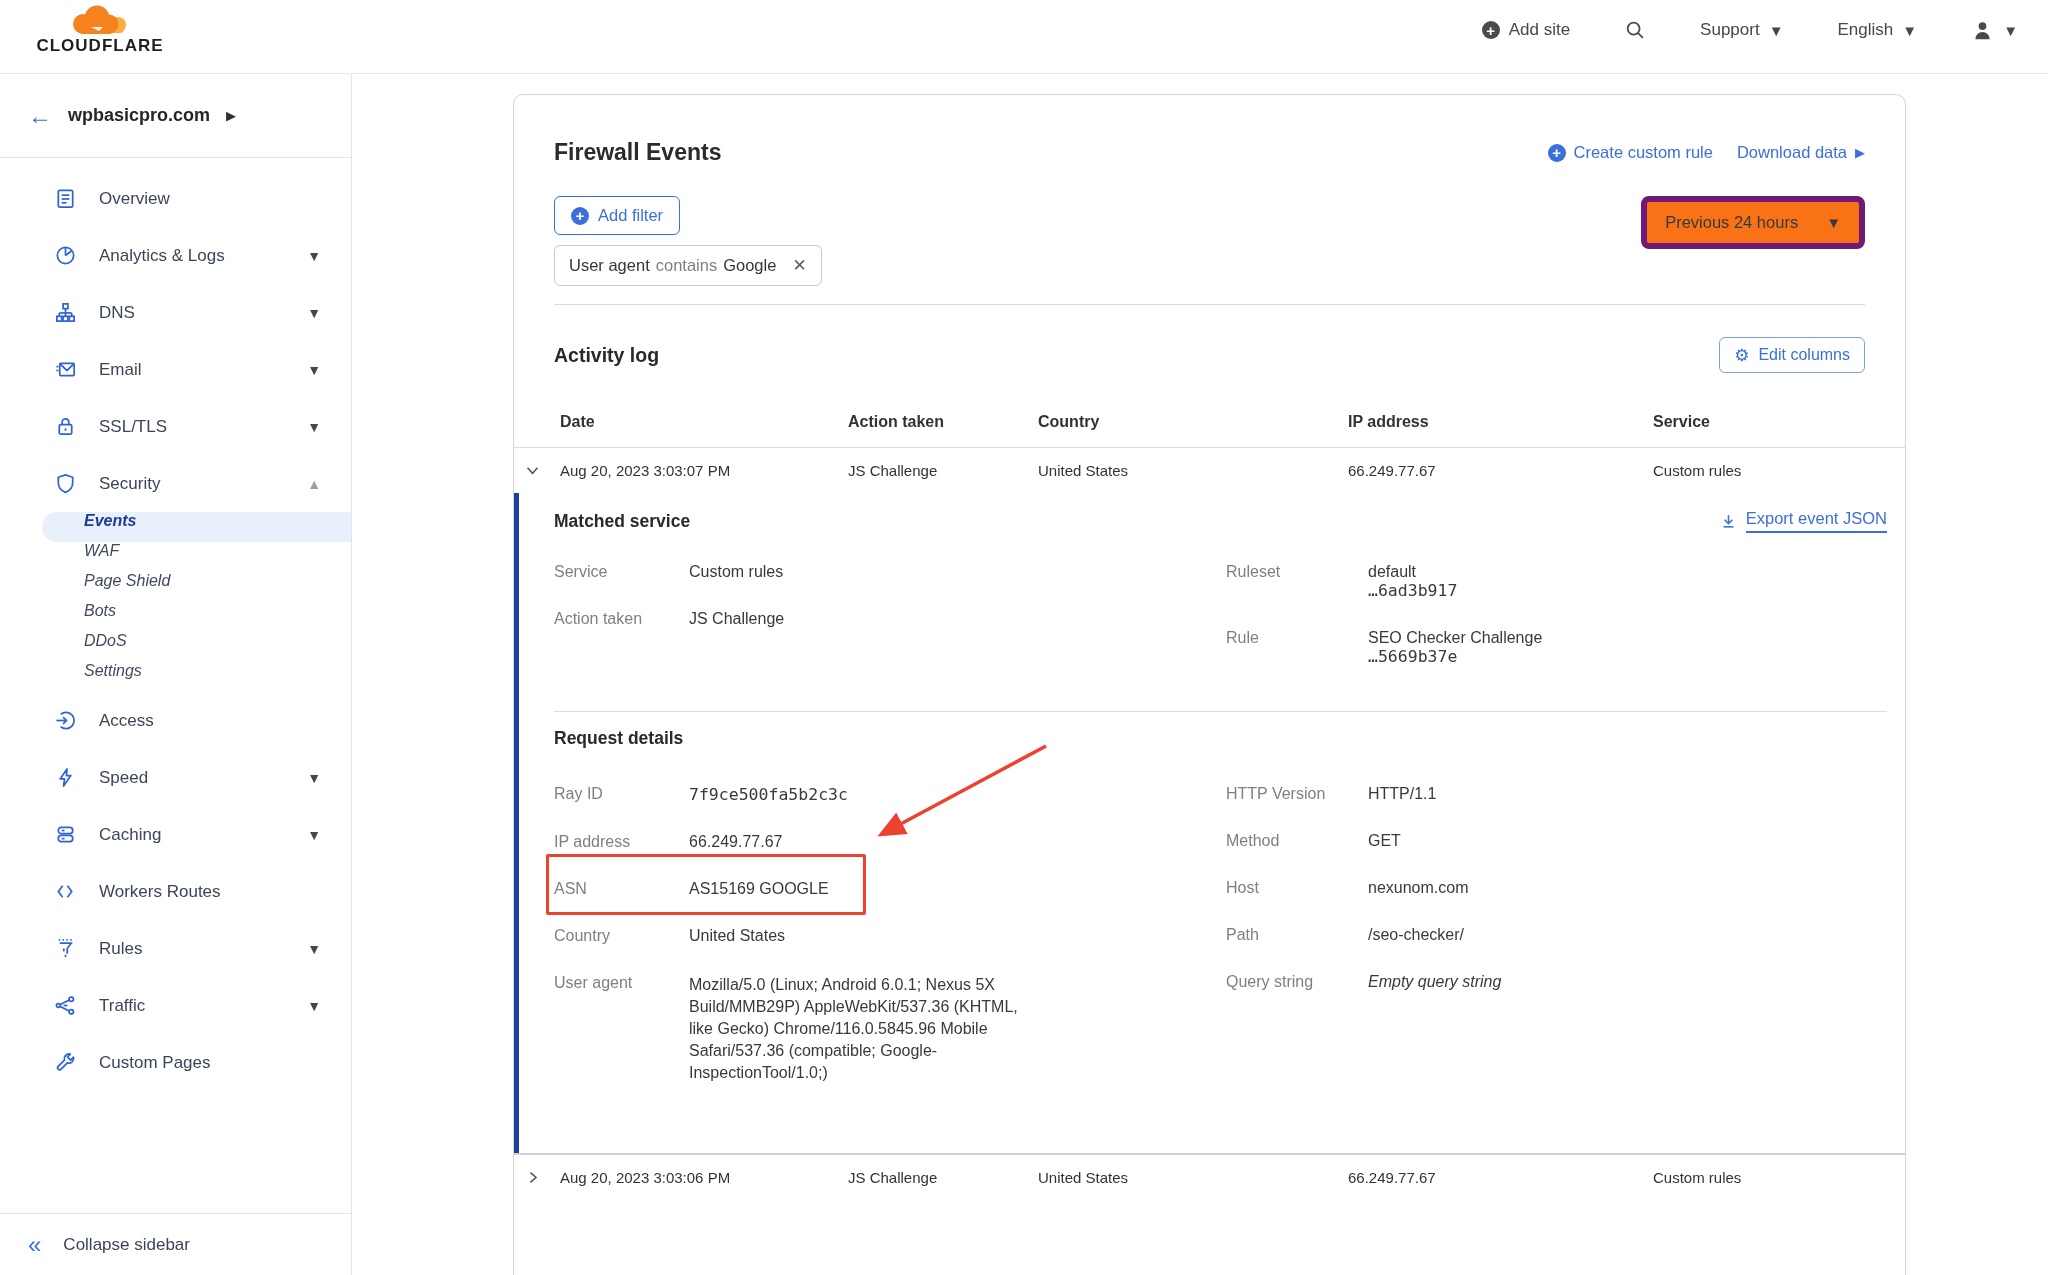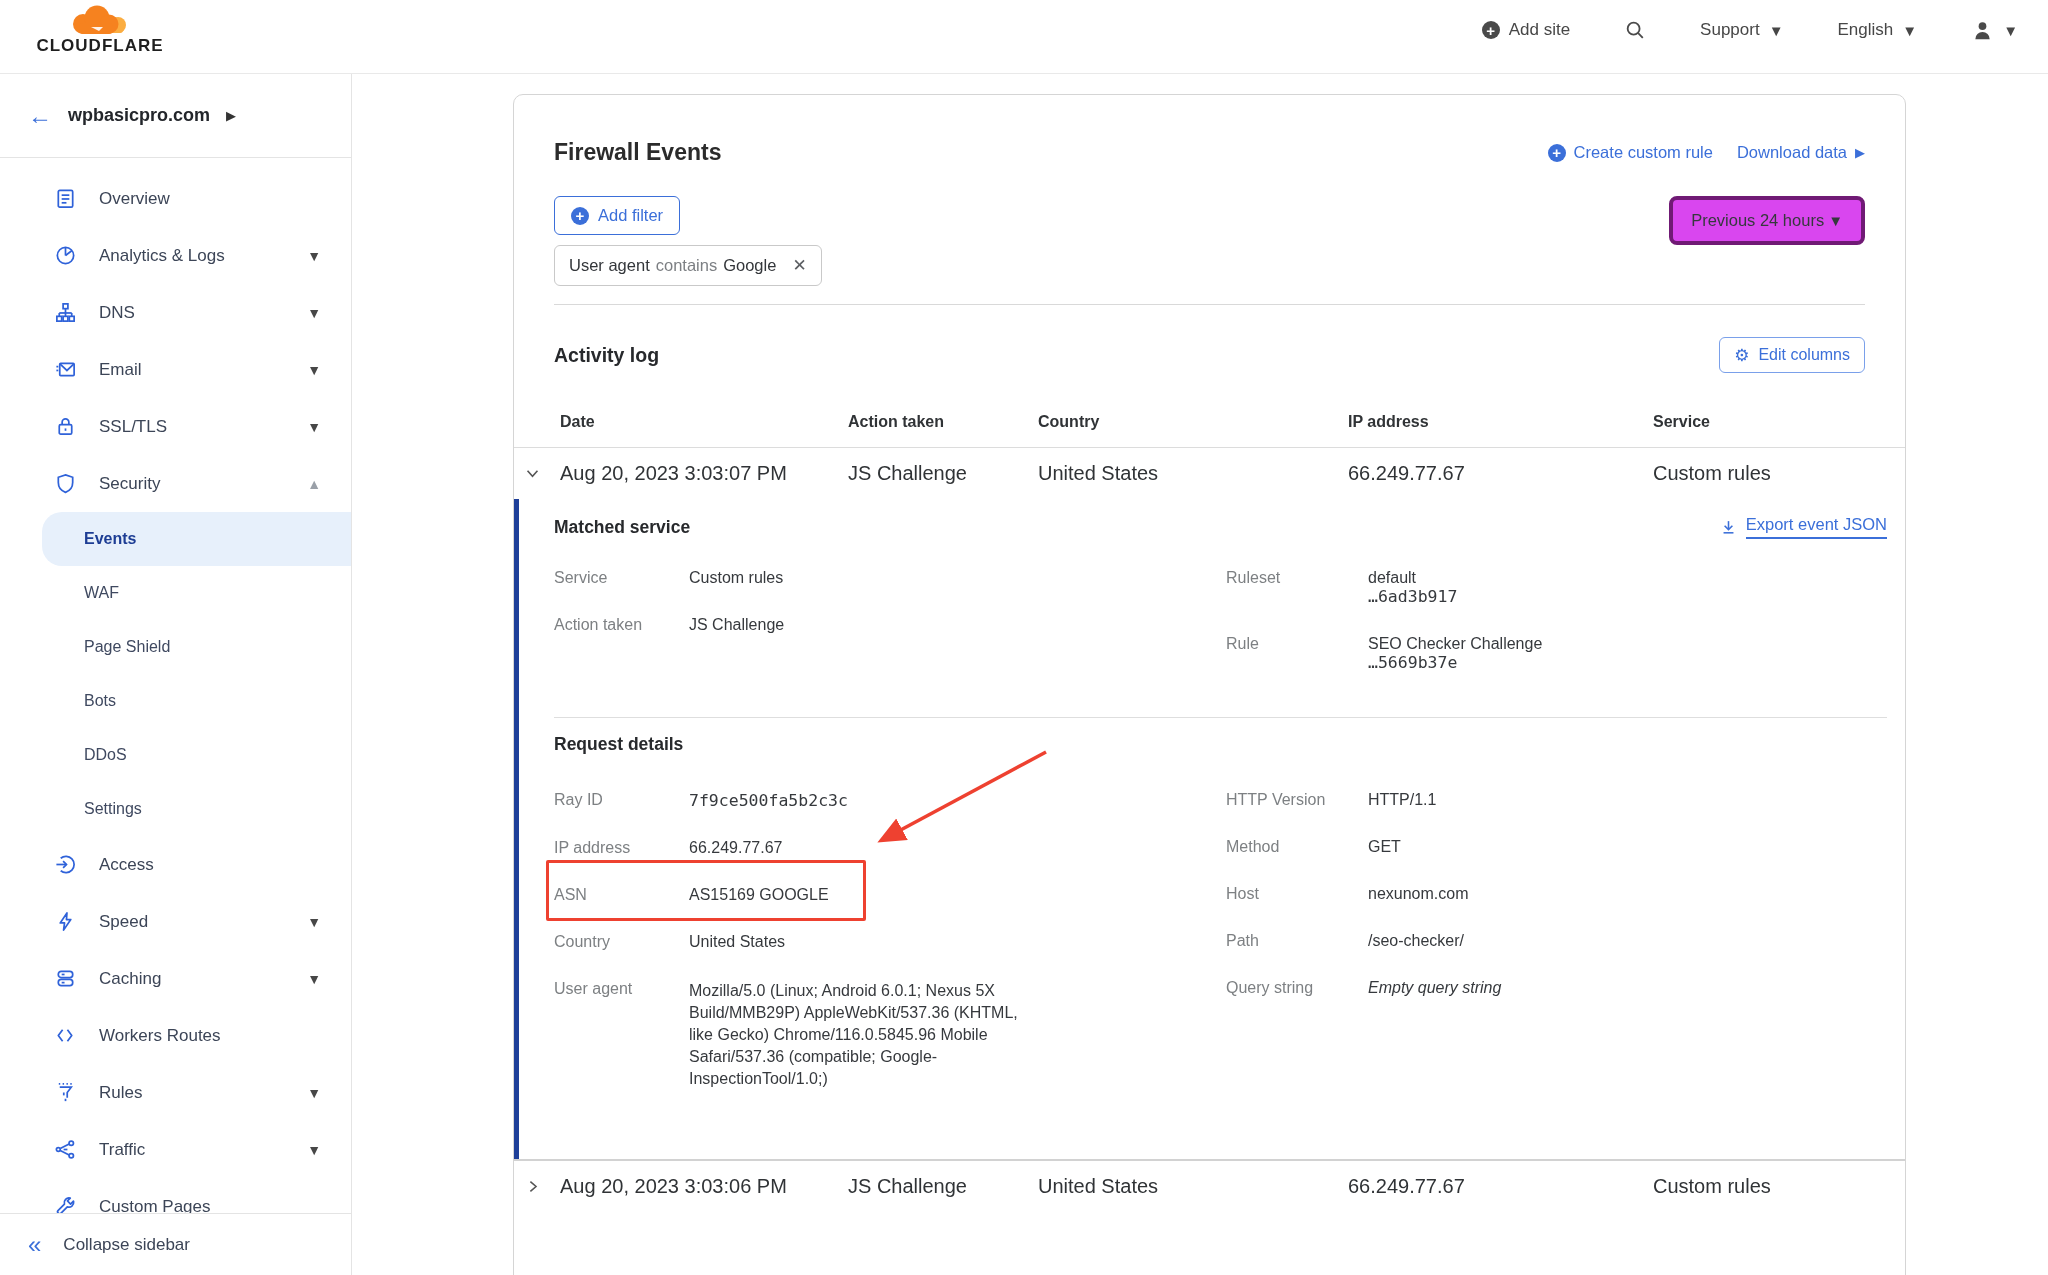--- a/index.html
+++ b/index.html
@@ -29,22 +29,22 @@
     padding:0 20px 0 28px; border-bottom:1px solid #e4e4e4; }
   .back-arrow { color:#3b6fd9; font-size:24px; line-height:1; }
   .domain-name { font-size:18px; font-weight:700; color:#23262b; }
   .domain-caret { color:#333; font-size:13px; }
   .nav { padding:12px 0 0; }
   .nav-item { height:57px; display:flex; align-items:center; gap:22px; padding-left:28px;
     color:#3c4557; font-size:17px; cursor:pointer;margin-left:26px; }
   .nav-icon { width:23px; height:23px; color:#2f62d9; flex:0 0 23px; }
   .nav-caret { margin-left:auto; margin-right:30px; color:#474747; font-size:14px; }
   .nav-caret.up { color:#9aa0a8; }
-  .sub-item { height:54px; display:flex; align-items:center; padding-left:84px;
-    color:#3f4960; font-size:16px; cursor:pointer; }
+  .sub-item { height:30px; display:flex; padding-left:84px;
+    color:#3f4960; font-size:16px; cursor:pointer;font-style:italic; }
   .sub-item.active { background:#e7f0fb; color:#1d3d94; font-weight:700;
     margin-left:42px; padding-left:42px; border-radius:20px 0 0 20px; }
   .collapse-row { position:absolute; bottom:0; left:0; right:0; height:62px;
     border-top:1px solid #e4e4e4; display:flex; align-items:center; gap:22px;
     padding-left:28px; font-size:17px; color:#3c4557; cursor:pointer; background:#fff; }
   .dbl-chevron { color:#3b6fd9; font-size:24px; line-height:1; }
   
   .card { position:absolute; left:513px; top:94px; width:1393px; height:1300px;
     border:1px solid #d5d5d5; border-radius:10px; background:#fff; }
   .card-head { padding:44px 40px 0; }
@@ -54,33 +54,33 @@
   .head-link { display:flex; align-items:center; gap:8px; cursor:pointer; }
   .tri-right { font-size:13px; }
   .filter-row { margin-top:30px; display:flex; justify-content:space-between; align-items:flex-start; }
   .filter-left { display:flex; flex-direction:column; align-items:flex-start; gap:10px; }
   .btn-addfilter { display:inline-flex; align-items:center; gap:9px; border:1.5px solid #3b6fd9;
     border-radius:6px; background:#fff; color:#3b6fd9; font-size:16.5px; padding:9px 16px; cursor:pointer; }
   .chip { display:inline-flex; align-items:center; gap:6px; border:1px solid #c9c9c9;
     border-radius:6px; padding:9px 14px; font-size:16.5px; color:#33363a; }
   .chip .op { color:#7c7f83; }
   .chip .x { color:#5c5f63; font-size:17px; margin-left:10px; cursor:pointer; }
-  .btn-timerange { display:inline-flex; align-items:center; gap:4px; border:4px solid #701a75;
-    border-radius:8px; background:#d946ef; padding:11px 18px; font-size:16.5px; color:#36393d; cursor:pointer; }
+  .btn-timerange { display:inline-flex; align-items:center; gap:28px; border:6px solid #701a75;
+    border-radius:8px; background:#f97316; padding:11px 18px; font-size:16.5px; color:#36393d; cursor:pointer; }
   .divider-full { border-top:1px solid #d9d9d9; margin-top:18px; }
   
   .activity-head { padding:32px 40px 0; display:flex; justify-content:space-between; align-items:center; }
   .section-title { font-size:19.5px; font-weight:700; color:#27292c; }
   .btn-editcols { display:inline-flex; align-items:center; gap:9px; border:1px solid #7aa0ea;
     border-radius:6px; background:#fff; color:#3b6fd9; font-size:16px; padding:8px 14px; cursor:pointer; }
   .gear { font-size:17px; line-height:1; }
   .tbl-grid { display:grid; grid-template-columns:36px 288px 190px 310px 305px 1fr; align-items:center; }
   .tbl-header { margin-top:40px; padding:0 0 16px 10px; border-bottom:1px solid #dcdcdc;
     font-weight:700; font-size:16px; color:#303336; }
-  .tbl-row { padding:14px 0 14px 10px; font-size:20px; color:#303336; }
+  .tbl-row { padding:14px 0 14px 10px; font-size:15px; color:#303336; }
   .chev { width:17px; height:17px; color:#555; cursor:pointer; }
   
   .expanded { position:relative; border-left:5px solid #1e3f99; padding:16px 18px 0 35px; }
   .ms-head { display:flex; justify-content:space-between; align-items:center; }
   .detail-title { font-size:17.5px; font-weight:700; color:#27292c; }
   .export-link { display:flex; align-items:center; gap:9px; color:#3b6fd9; font-size:16.5px; cursor:pointer; }
   .link-underline { border-bottom:2px solid #3b6fd9; padding-bottom:3px; }
   .detail-grid { display:grid; grid-template-columns:672px 1fr; margin-top:30px; align-items:start; }
   .field { display:flex; margin-bottom:29px; }
   .field .label { flex:0 0 135px; color:#7d8083; }

